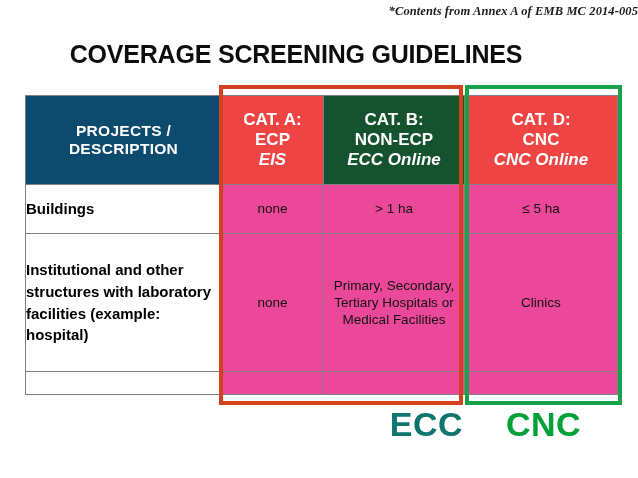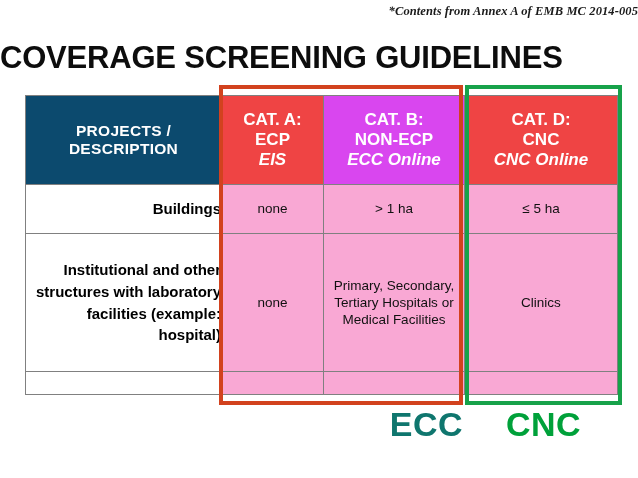--- a/index.html
+++ b/index.html
@@ -29,24 +29,24 @@
     color: #1a1a1a;
     white-space: nowrap;
   }
 
   
   #title {
     position: absolute;
     top: 40px;
     left: 0;
     width: 592px;
-    text-align: left;
+    text-align: center;
     font-family: "Liberation Sans", sans-serif;
     font-weight: bold;
-    font-size: 31px;
+    font-size: 25px;
     letter-spacing: -0.2px;
     color: #0d0d0d;
     white-space: nowrap;
   }
 
   
   #table-wrap {
     position: absolute;
     left: 25px;
     top: 95px;
@@ -78,40 +78,40 @@
     font-weight: bold;
     line-height: 1.18;
     border-color: #595959;
   }
   td.hdr-desc {
     background: #0c4a6e;
     font-size: 15.5px;
     letter-spacing: 0.3px;
   }
   td.hdr-a { background: #ef4444; font-size: 17px; }
-  td.hdr-b { background: #d946ef; font-size: 17px; }
+  td.hdr-b { background: #14532d; font-size: 17px; }
   td.hdr-d { background: #ef4444; font-size: 17px; }
   td.hdr .sub {
     font-style: italic;
     display: block;
   }
   td.hdr .ln { display: block; }
 
   
   td.body-cell {
-    background: #f9a8d4;
+    background: #ec4899;
     text-align: center;
     font-size: 13.5px;
     line-height: 1.28;
     color: #111111;
     padding: 4px 3px;
   }
   td.desc-cell {
     background: #ffffff;
-    text-align: right;
+    text-align: left;
     font-weight: bold;
     font-size: 15px;
     line-height: 1.45;
     color: #000000;
     padding: 6px 6px 6px 8px;
   }
   tr.row-buildings td { height: 48px; }
   tr.row-inst td { height: 137px; }
   tr.row-blank td { height: 22px; }
 

